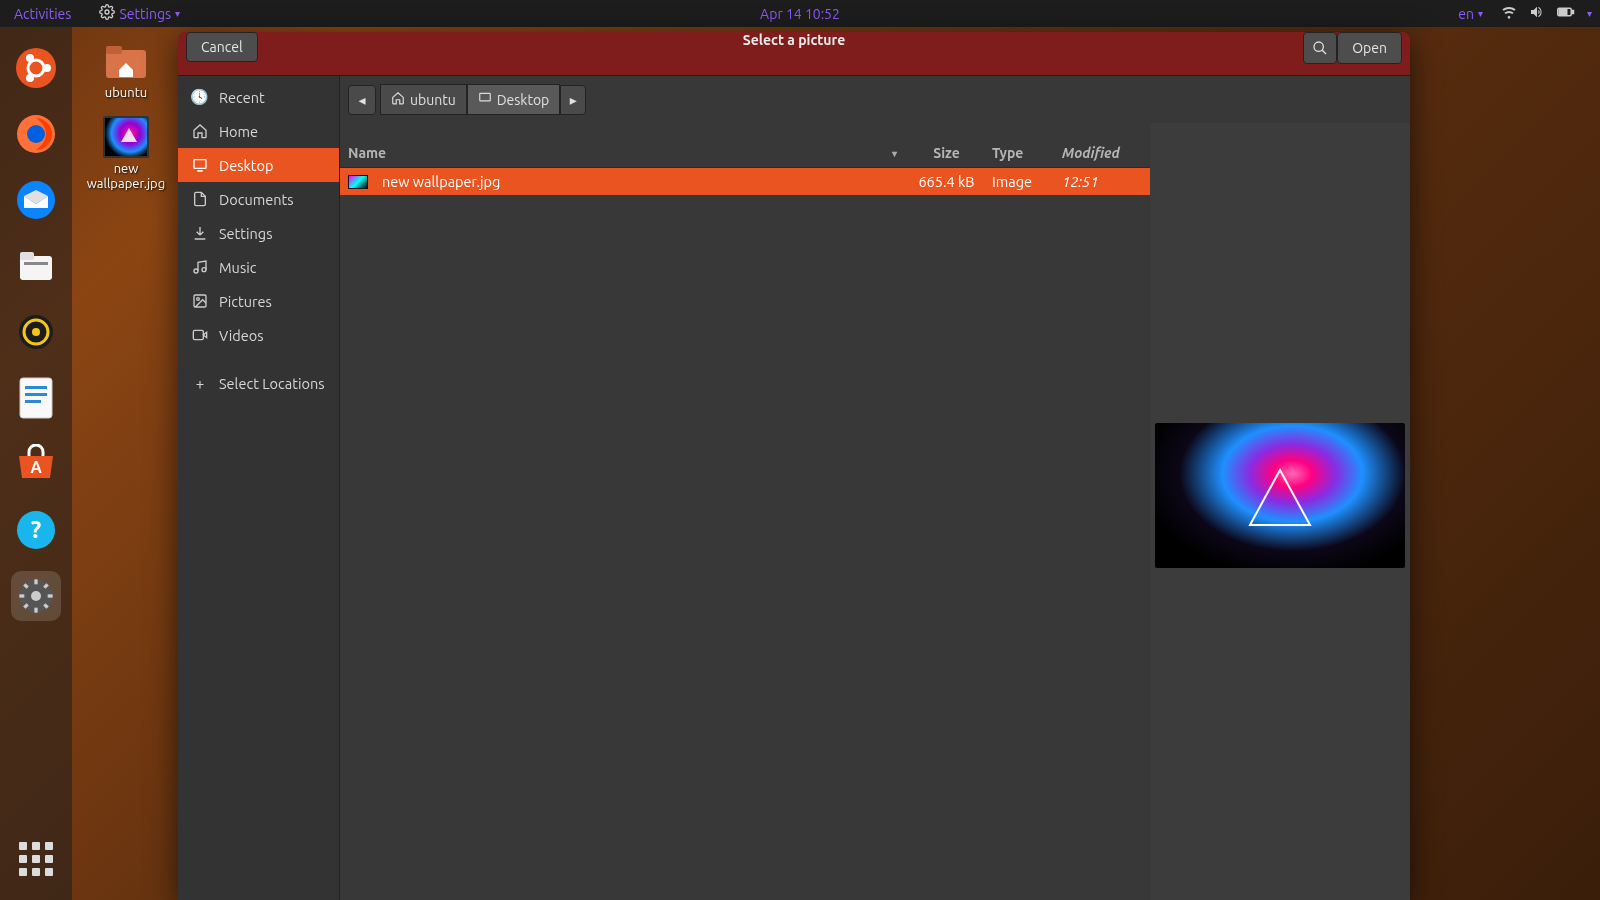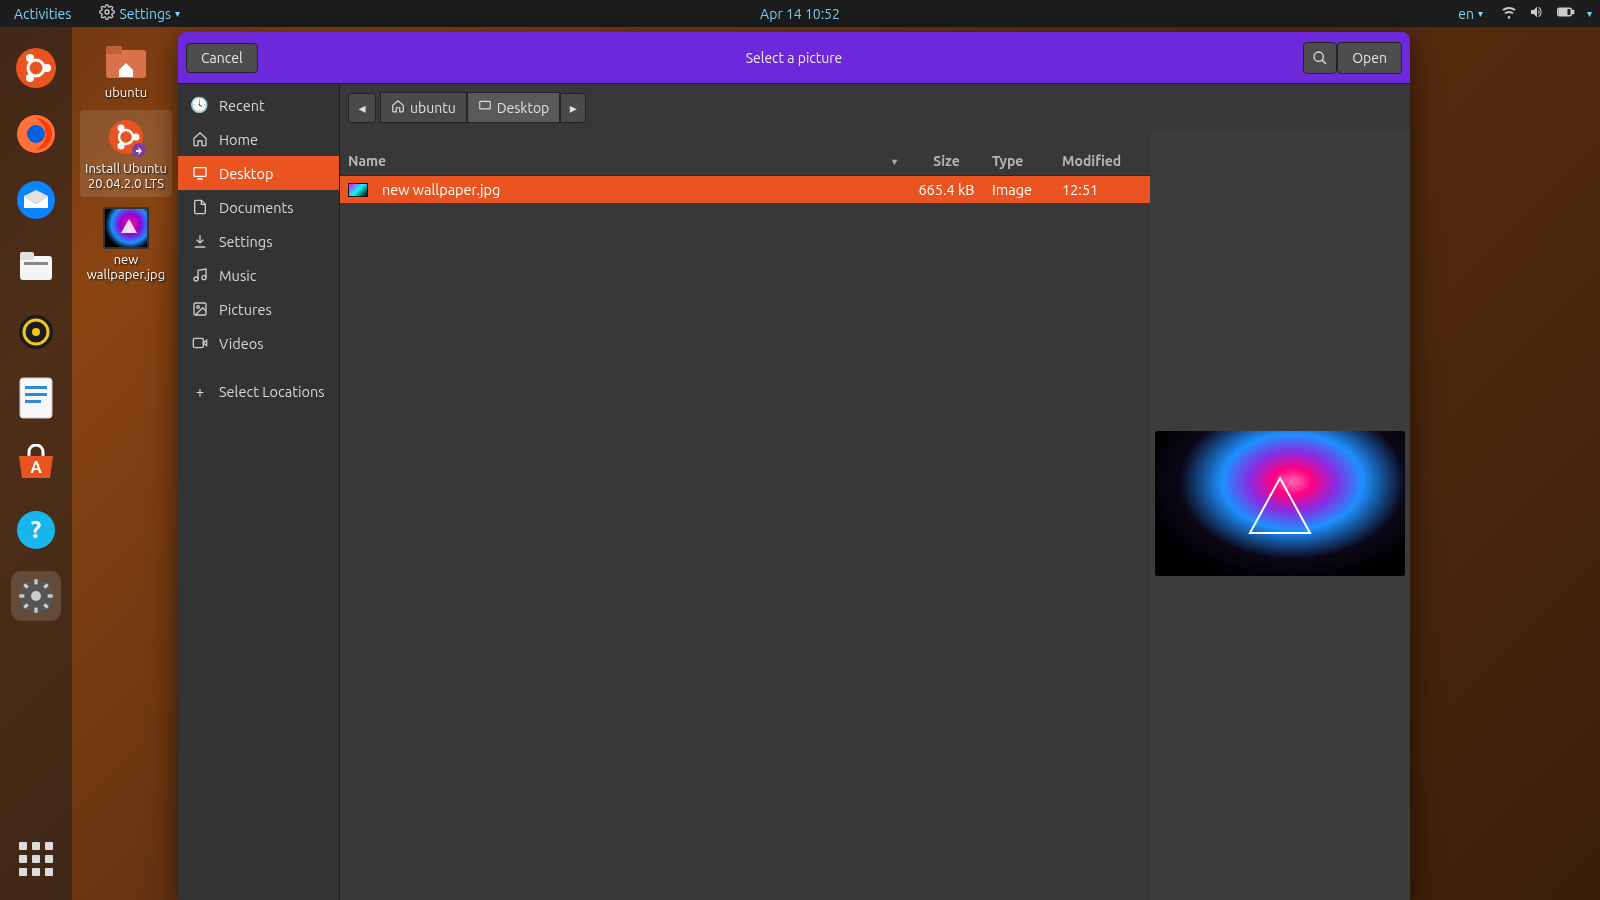--- a/index.html
+++ b/index.html
@@ -11,21 +11,21 @@
       position: relative;
       font-size: 14px;
       color: #e0e0e0;
     }
     
     .topbar {
       height: 27px;
       background: #1d1d1d;
       display: flex;
       align-items: center;
-      color: #7dd3fc;
+      color: #8b5cf6;
       font-size: 14px;
       padding: 0 8px;
       position: relative;
       z-index: 10;
     }
     .topbar-left { display: flex; align-items: center; gap: 16px; }
     .topbar-item { display: flex; align-items: center; gap: 4px; cursor: pointer; padding: 3px 6px; }
     .topbar-center { position: absolute; left:50%; transform:translateX(-50%); }
     .topbar-right { margin-left: auto; display:flex; align-items:center; gap: 12px;}
     .caret { font-size: 10px; }
@@ -80,30 +80,30 @@
       left: 178px; top: 32px;
       width: 1232px; height: 868px;
       background: #383838;
       border-radius: 8px 8px 0 0;
       box-shadow: 0 6px 30px rgba(0,0,0,0.6);
       display: flex; flex-direction: column;
       overflow:hidden;
       z-index: 20;
     }
     .titlebar {
-      height: 52px;
-      background: #6d28d9;
-      display:flex; align-items:center; padding: 0 8px;
+      height: 44px;
+      background: #7f1d1d;
+      display:flex; align-items:flex-start; padding: 0 8px;
       border-bottom: 1px solid #1f1f1f;
     }
     .btn {
       background: #4d4d4d; color:#e5e5e5; border:1px solid #232323;
       padding: 6px 14px; border-radius:4px; font-size:14px; cursor:pointer;
     }
-    .titlebar-title { position:absolute; left:50%; transform:translateX(-50%); font-weight:400; color:#eaeaea; }
+    .titlebar-title { position:absolute; left:50%; transform:translateX(-50%); font-weight:700; color:#eaeaea; }
     .titlebar-right { margin-left:auto; display:flex; }
     .icon-btn { background:#4d4d4d; border:1px solid #232323; border-radius:4px; width:34px; height:32px; display:flex; align-items:center; justify-content:center; cursor:pointer; }
     .win-body { flex:1; display:flex; min-height:0; }
     
     .sidebar { width:162px; background:#333333; border-right:1px solid #222; display:flex; flex-direction:column; padding-top:4px;}
     .side-item { display:flex; align-items:center; gap:10px; padding:8px 13px; color:#d7d7d7; cursor:pointer; font-size:14.5px;}
     .side-item.active { background:#e95420; color:#fff; }
     .side-icon { width:18px; height:18px; display:flex; align-items:center; justify-content:center; font-size:15px; }
     
     .main { flex:1; display:flex; flex-direction:column; background:#383838;}
@@ -112,21 +112,21 @@
     .path-btn:first-child { border-radius:4px 0 0 4px; }
     .path-btn.last { border-radius: 0 4px 4px 0; }
     .path-btn.active { background:#595959; }
     .path-btn.nav { border-radius:4px; margin-right:4px; width:28px; justify-content:center;}
     .content-row { flex:1; display:flex; min-height:0; }
     .file-list { flex:1; display:flex; flex-direction:column; }
     .list-header { display:flex; padding:6px 8px; border-bottom:1px solid #2a2a2a; color:#b5b5b5; font-size:14px; font-weight:600;margin-top:16px;}
     .col-name { flex:1; display:flex; align-items:center; gap:6px; }
     .col-size { width:85px; text-align:center; padding-right:6px;}
     .col-type { width:70px; }
-    .col-mod  { width:80px; }
+    .col-mod  { width:80px;font-style:italic; }
     .list-row { display:flex; padding:5px 8px; align-items:center; font-size:14.5px;}
     .list-row.selected { background:#e95420; color:#fff; }
     .file-thumb { width:20px; height:14px; background:linear-gradient(135deg,#f0f,#0ff,#000); margin-right:8px; border:1px solid #111; flex-shrink:0;}
     .preview { width:260px; background:#3c3c3c; display:flex; flex-direction:column; align-items:center; justify-content:flex-start; padding-top:300px;}
     .preview-img { width:250px; height:145px;
        background: radial-gradient(ellipse at 55% 35%, #ff69b4 0%, #ff0080 10%, #8a2be2 22%, #1e90ff 36%, #0c0718 58%, #000 78%);
        position:relative; border-radius:2px;
     }
     .preview-img::after { content:""; position:absolute; left:85px; top:45px; width:0; height:0;
        border-left:35px solid transparent; border-right:35px solid transparent; border-bottom:60px solid rgba(255,255,255,0.0);
@@ -268,33 +268,20 @@
 
 <div class="desktop-icons">
   <div class="desk-item">
     <svg viewBox="0 0 46 42">
         <rect x="3" y="10" width="40" height="28" rx="3" fill="#d9734a"></rect>
         <rect x="3" y="6" width="16" height="8" rx="2" fill="#c05f38"></rect>
         <path d="M16 30l7-7 7 7v7H16z" fill="#fff"></path>
       </svg>
     <div class="desk-label">ubuntu</div>
   </div>
-  <div class="desk-item sel">
-    <svg viewBox="0 0 46 42">
-        <circle cx="23" cy="21" r="17" fill="#e95420"></circle>
-        <circle cx="23" cy="21" r="7" fill="none" stroke="#fff" stroke-width="2.5"></circle>
-        <circle cx="33" cy="21" r="3.5" fill="#fff"></circle>
-        <circle cx="18" cy="12" r="3.5" fill="#fff"></circle>
-        <circle cx="18" cy="30" r="3.5" fill="#fff"></circle>
-        <circle cx="36" cy="34" r="7" fill="#7b3fa0"></circle>
-        <path d="M33 31l6 6M39 31l-6 6" stroke="#fff" stroke-width="0"></path>
-        <path d="M33 34h3l-1-3 4 4-4 4 1-3h-3z" fill="#fff"></path>
-      </svg>
-    <div class="desk-label">Install Ubuntu 20.04.2.0 LTS</div>
-  </div>
   <div class="desk-item">
     <div class="thumb"></div>
     <div class="desk-label">new wallpaper.jpg</div>
   </div>
 </div>
 
 <div class="window">
   <div class="titlebar">
     <button class="btn">Cancel</button>
     <div class="titlebar-title">Select a picture</div>

